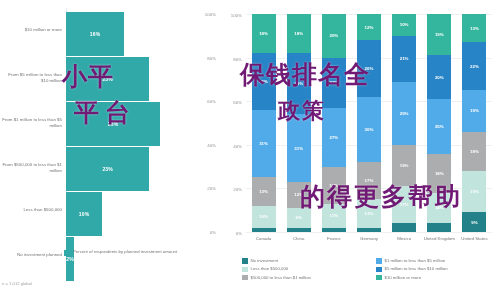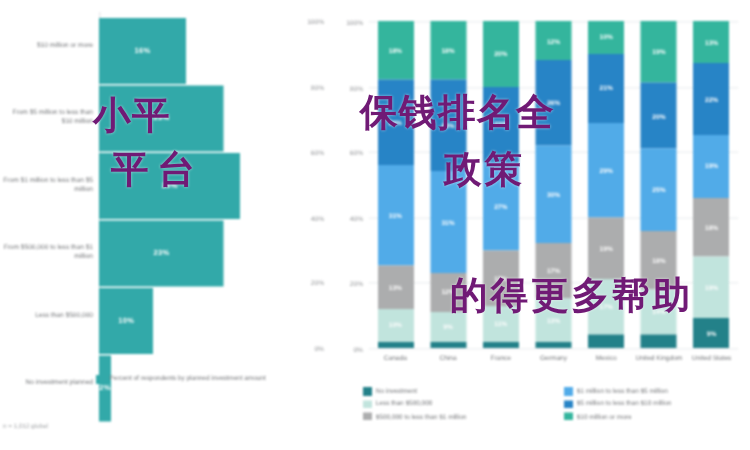--- a/index.html
+++ b/index.html
@@ -61,21 +61,21 @@
     color:#701a75;
     font-family:Liberation Sans, sans-serif;
     font-weight:bold;
     white-space:nowrap;
     text-shadow:0 0 2px rgba(255,255,255,.55);
     filter:blur(.35px);
   }
   #ov1{left:62px;top:60px;font-size:25px;letter-spacing:1px;}
   #ov2{left:240px;top:58px;font-size:25px;letter-spacing:1px;}
   #ov3{left:74px;top:96px;font-size:25px;letter-spacing:6px;}
-  #ov4{left:296px;top:96px;font-size:25px;letter-spacing:2px;}
+  #ov4{left:278px;top:96px;font-size:22px;letter-spacing:2px;}
   #ov5{left:48px;top:180px;font-size:25px;letter-spacing:2px;}
   #ov6{left:300px;top:180px;font-size:25px;letter-spacing:2px;}
 </style>
 </head>
 <body>
 
 <div id="root">
   <div class="blurlayer">
 
     <div class="left-chart">

